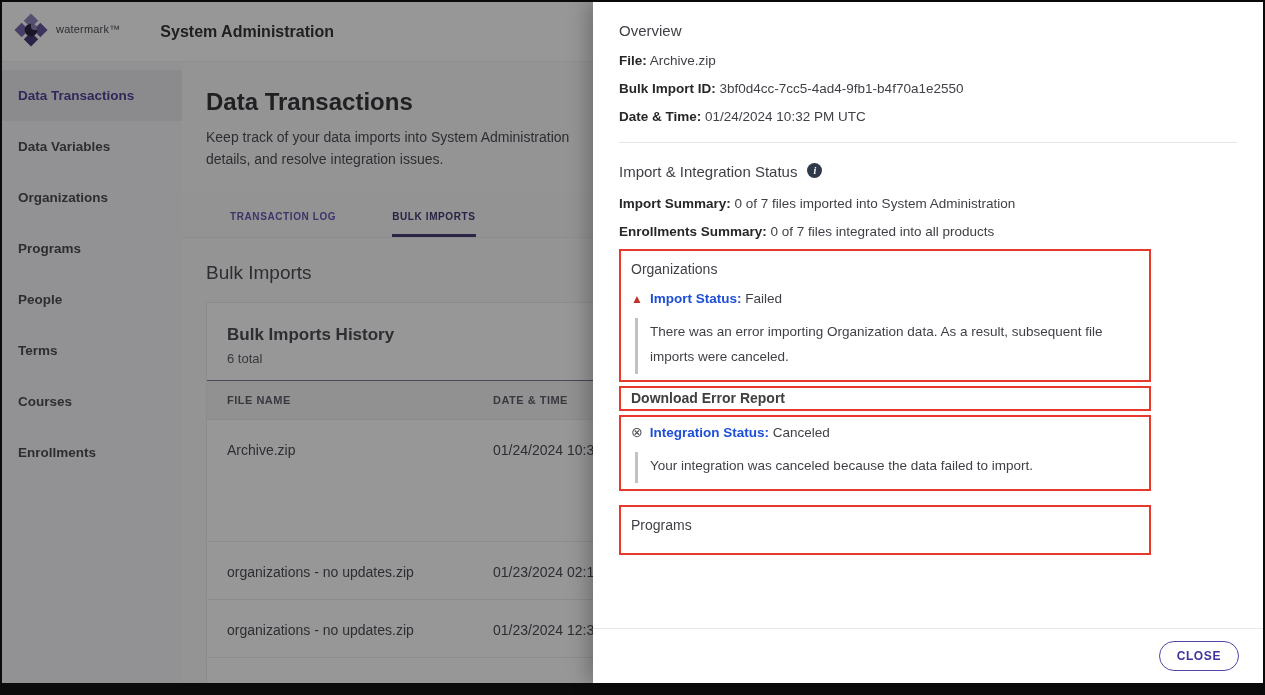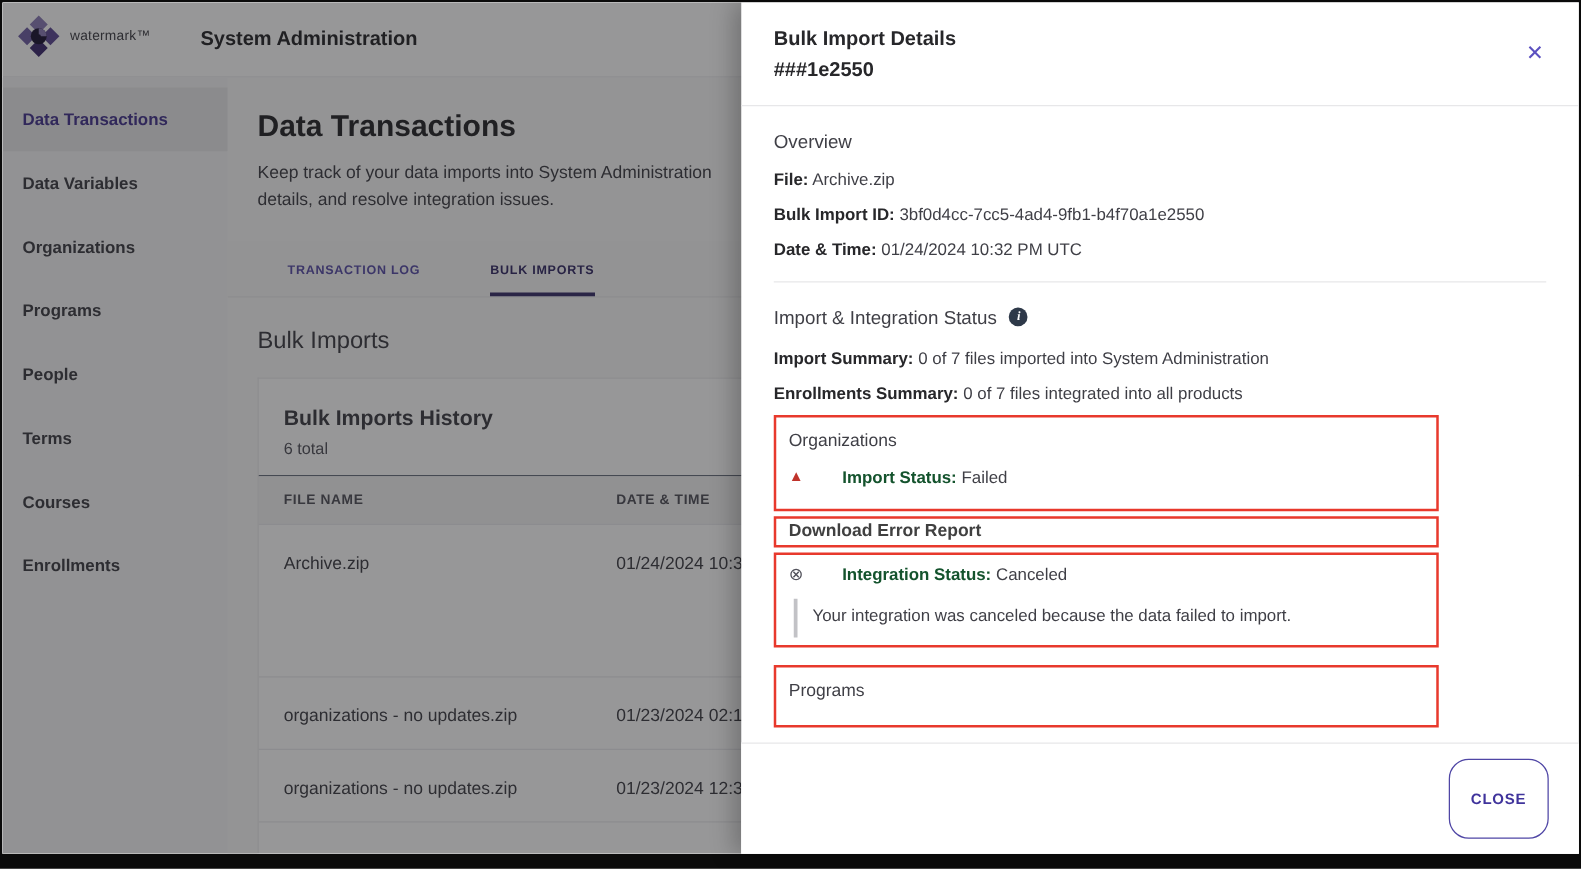--- a/index.html
+++ b/index.html
@@ -53,28 +53,28 @@
   .kv { font-size:13.5px; color:#3f3f46; margin-bottom:13px; }
   .kv b { color:#27272a; font-weight:700; }
   .divider { border:none; border-top:1px solid #e7e7e9; margin:18px 0 20px 0; }
   .sec-head-row { display:flex; align-items:flex-start; gap:10px; margin-bottom:16px; }
   .info-icon { width:15px; height:15px; border-radius:50%; background:#2e3949; color:#fff; font-size:10px; font-weight:700; display:inline-flex; align-items:center; justify-content:center; font-family:"Liberation Serif", serif; font-style:italic; }
   .col { width:532px; }
   .redbox { border:2px solid #e8392c; padding:8px 10px 6px 10px; }
   .redbox-link { border:2px solid #e8392c; padding:1px 10px 2px 10px; margin-top:4px; }
   .blk-title { font-size:14px; color:#3f3f46; margin:2px 0 14px 0; }
   .status-line { display:flex; align-items:center; gap:7px; font-size:13.5px; color:#3f3f46; margin-bottom:12px; }
-  .status-line b { color:#14532d;margin-left:24px; }
+  .status-line b { color:#1d4ed8; }
   .warn-icon { color:#c0332b; font-size:12px; line-height:1; }
   .cancel-icon { color:#52525b; font-size:14px; line-height:1; }
   .quote { border-left:3px solid #c2c2c6; margin-left:4px; padding:2px 0 4px 12px; font-size:13.5px; color:#3f3f46; line-height:1.85; }
   .dl-link { font-size:14px; font-weight:700; color:#404040; cursor:pointer; text-decoration:none; display:inline-block; }
   .gap14 { height:14px; }
   .drawer-foot { border-top:1px solid #e7e7e9; padding:12px 24px; display:flex; justify-content:flex-end; background:#fff; }
-  .btn-close { background:#fff; border:1.5px solid #4f46a5; color:#40349c; font-size:12px; font-weight:700; letter-spacing:.6px; padding:24px 17px; border-radius:16px; cursor:pointer; font-family:"Liberation Sans", sans-serif; }
+  .btn-close { background:#fff; border:1.5px solid #4f46a5; color:#40349c; font-size:12px; font-weight:700; letter-spacing:.6px; padding:7px 17px; border-radius:16px; cursor:pointer; font-family:"Liberation Sans", sans-serif; }
 </style>
 </head>
 <body>
 
 <div class="frame">
   <div class="app">
 
     <div class="app-header">
       <div class="brand">
         <span>
@@ -151,27 +151,20 @@
             
           </div>
         </div>
       </div>
     </div>
 
     <div class="dim"></div>
   </div>
 
   <div class="drawer">
-    <div class="drawer-head">
-      <div class="d-title">
-        <div>Bulk Import Details</div>
-        <div>###1e2550</div>
-      </div>
-      <span class="d-close">✕</span>
-    </div>
 
     <div class="drawer-body">
       <div class="sec-head">Overview</div>
       <div class="kv">
         <b>File:</b>
         <span>Archive.zip</span>
       </div>
       <div class="kv">
         <b>Bulk Import ID:</b>
         <span>3bf0d4cc-7cc5-4ad4-9fb1-b4f70a1e2550</span>
@@ -197,20 +190,21 @@
       </div>
 
       <div class="col">
         <div class="redbox">
           <div class="blk-title">Organizations</div>
           <div class="status-line">
             <span class="warn-icon">▲</span>
             <span><b>Import Status:</b>
             <span>Failed</span></span>
           </div>
+          <div class="quote">There was an error importing Organization data. As a result, subsequent file imports were canceled.</div>
         </div>
 
         <div class="redbox-link">
           <a class="dl-link">Download Error Report</a>
         </div>
 
         <div class="redbox" style="margin-top:4px">
           <div class="status-line">
             <span class="cancel-icon">⊗</span>
             <span><b>Integration Status:</b>

